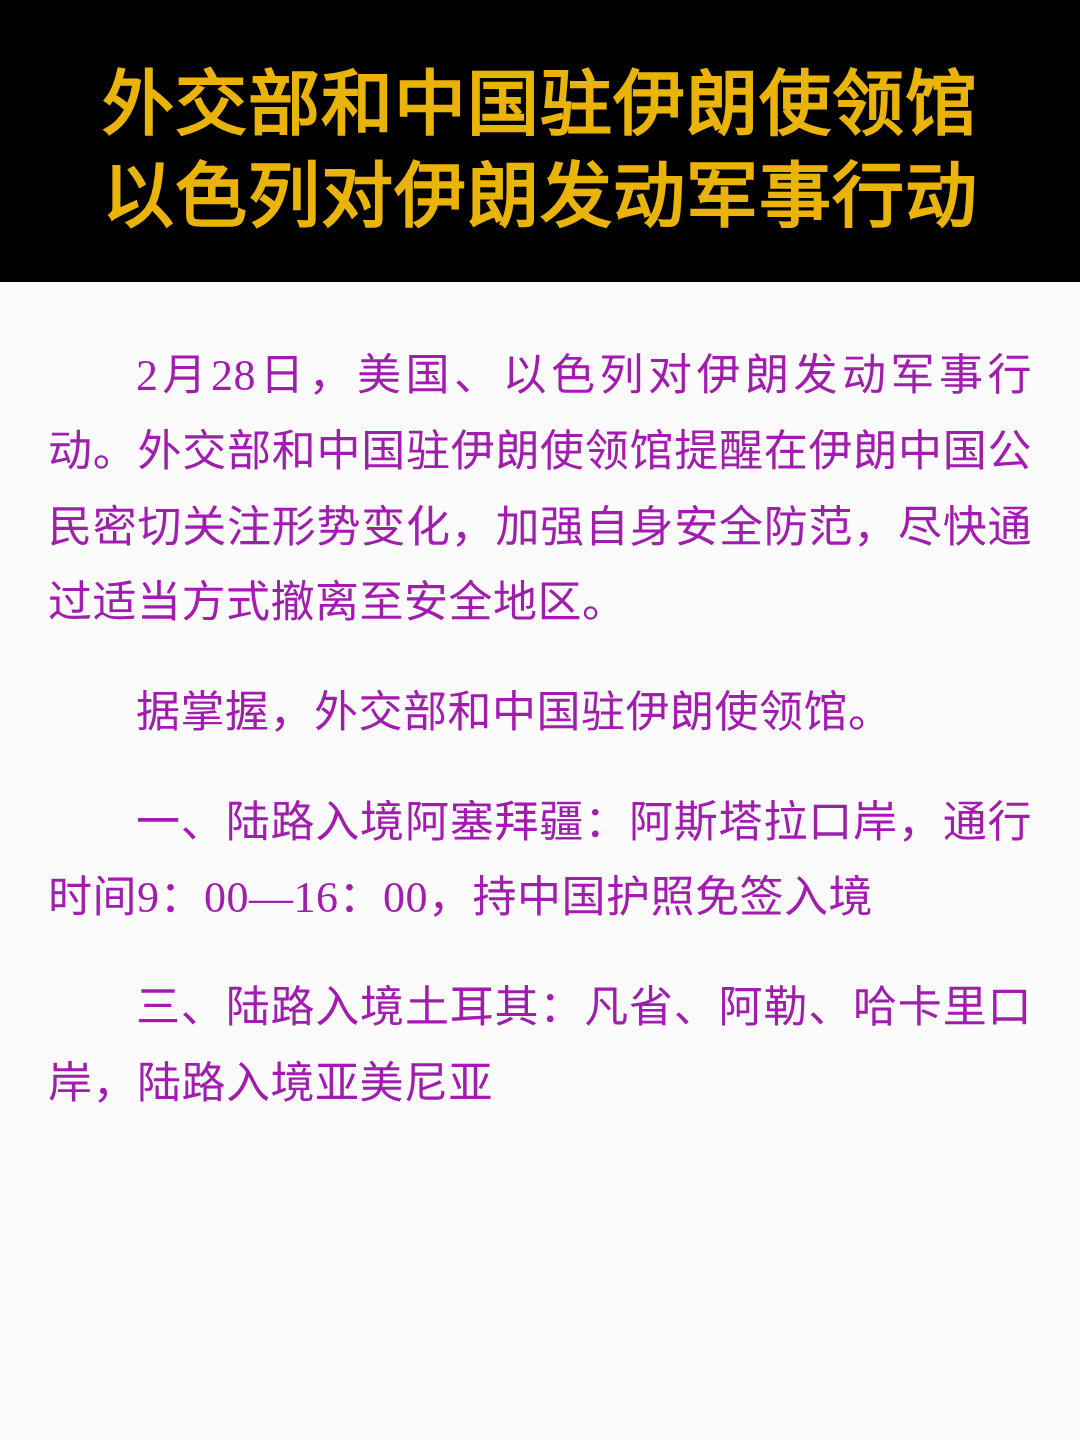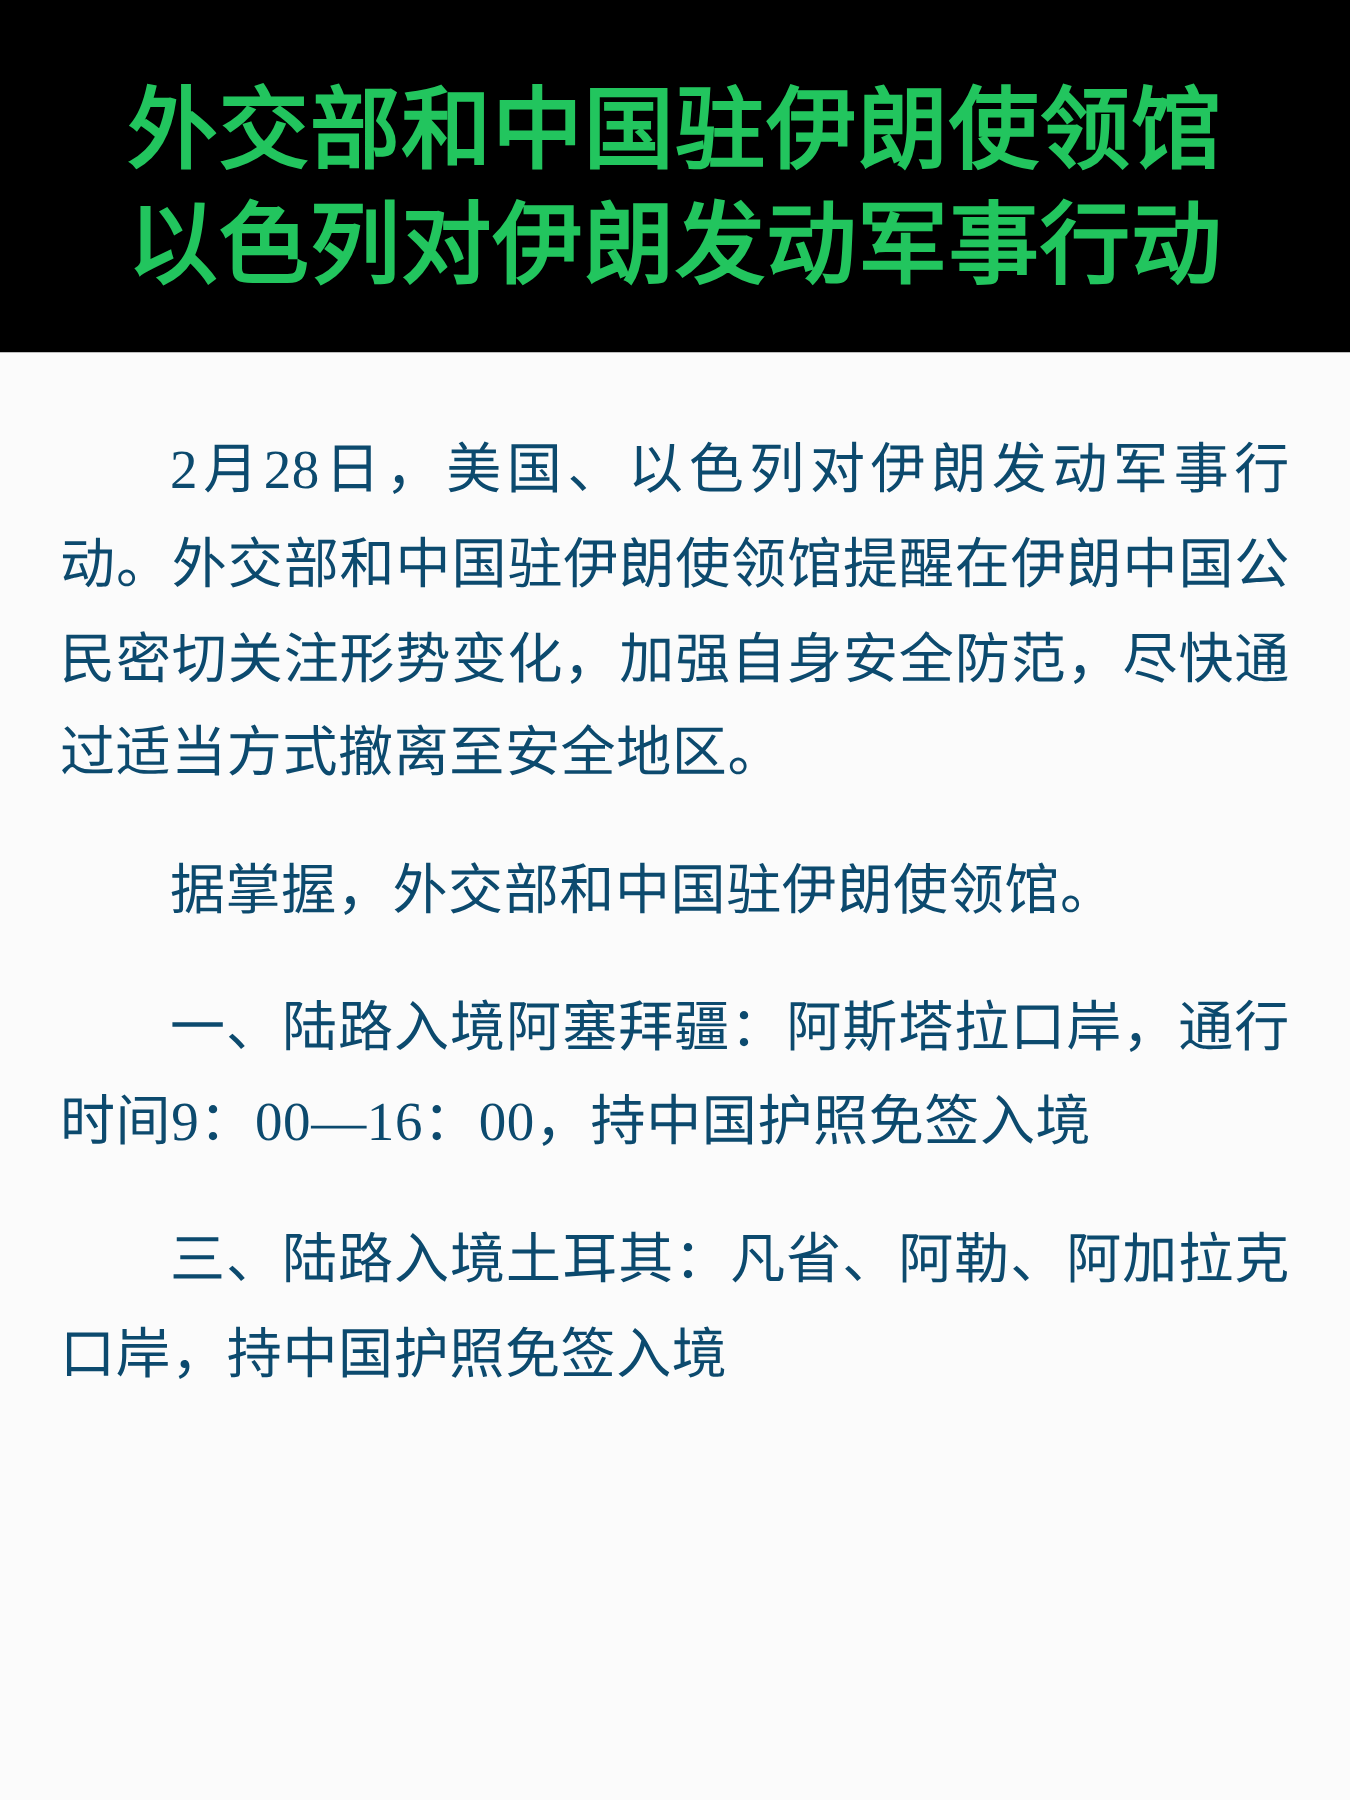--- a/index.html
+++ b/index.html
@@ -25,40 +25,40 @@
 
   
   .banner {
     background: #000000;
     width: 100%;
     padding: 58px 0 40px 0;
     box-sizing: border-box;
     text-align: center;
   }
   .banner-line {
-    color: #22c55e;
+    color: #eab308;
     font-family: "DejaVu Sans", "Liberation Sans", sans-serif;
     font-weight: bold;
     font-size: 72px;
     line-height: 1.28;
     letter-spacing: 1px;
     white-space: nowrap;
   }
 
   
   .article {
     flex: 1;
     background: #fbfbfb;
     padding: 56px 48px 0 48px;
     box-sizing: border-box;
     position: relative;
     overflow: hidden;
   }
   .para {
-    color: #0c4a6e;
+    color: #a21caf;
     font-family: "Liberation Serif", "DejaVu Serif", serif;
     font-size: 44px;
     line-height: 1.72;
     text-align: justify;
     text-justify: inter-ideograph;
     margin: 0 0 34px 0;
     text-indent: 2em;
     letter-spacing: 0.5px;
   }
   .para.last {
@@ -72,16 +72,16 @@
 
   <div class="banner">
     <div class="banner-line">外交部和中国驻伊朗使领馆</div>
     <div class="banner-line">以色列对伊朗发动军事行动</div>
   </div>
 
   <div class="article">
     <p class="para">2月28日，美国、以色列对伊朗发动军事行动。外交部和中国驻伊朗使领馆提醒在伊朗中国公民密切关注形势变化，加强自身安全防范，尽快通过适当方式撤离至安全地区。</p>
     <p class="para">据掌握，外交部和中国驻伊朗使领馆。</p>
     <p class="para">一、陆路入境阿塞拜疆：阿斯塔拉口岸，通行时间9：00—16：00，持中国护照免签入境</p>
-    <p class="para last">三、陆路入境土耳其：凡省、阿勒、阿加拉克口岸，持中国护照免签入境</p>
+    <p class="para last">三、陆路入境土耳其：凡省、阿勒、哈卡里口岸，陆路入境亚美尼亚</p>
   </div>
 
 </div>
 
 </body></html>

